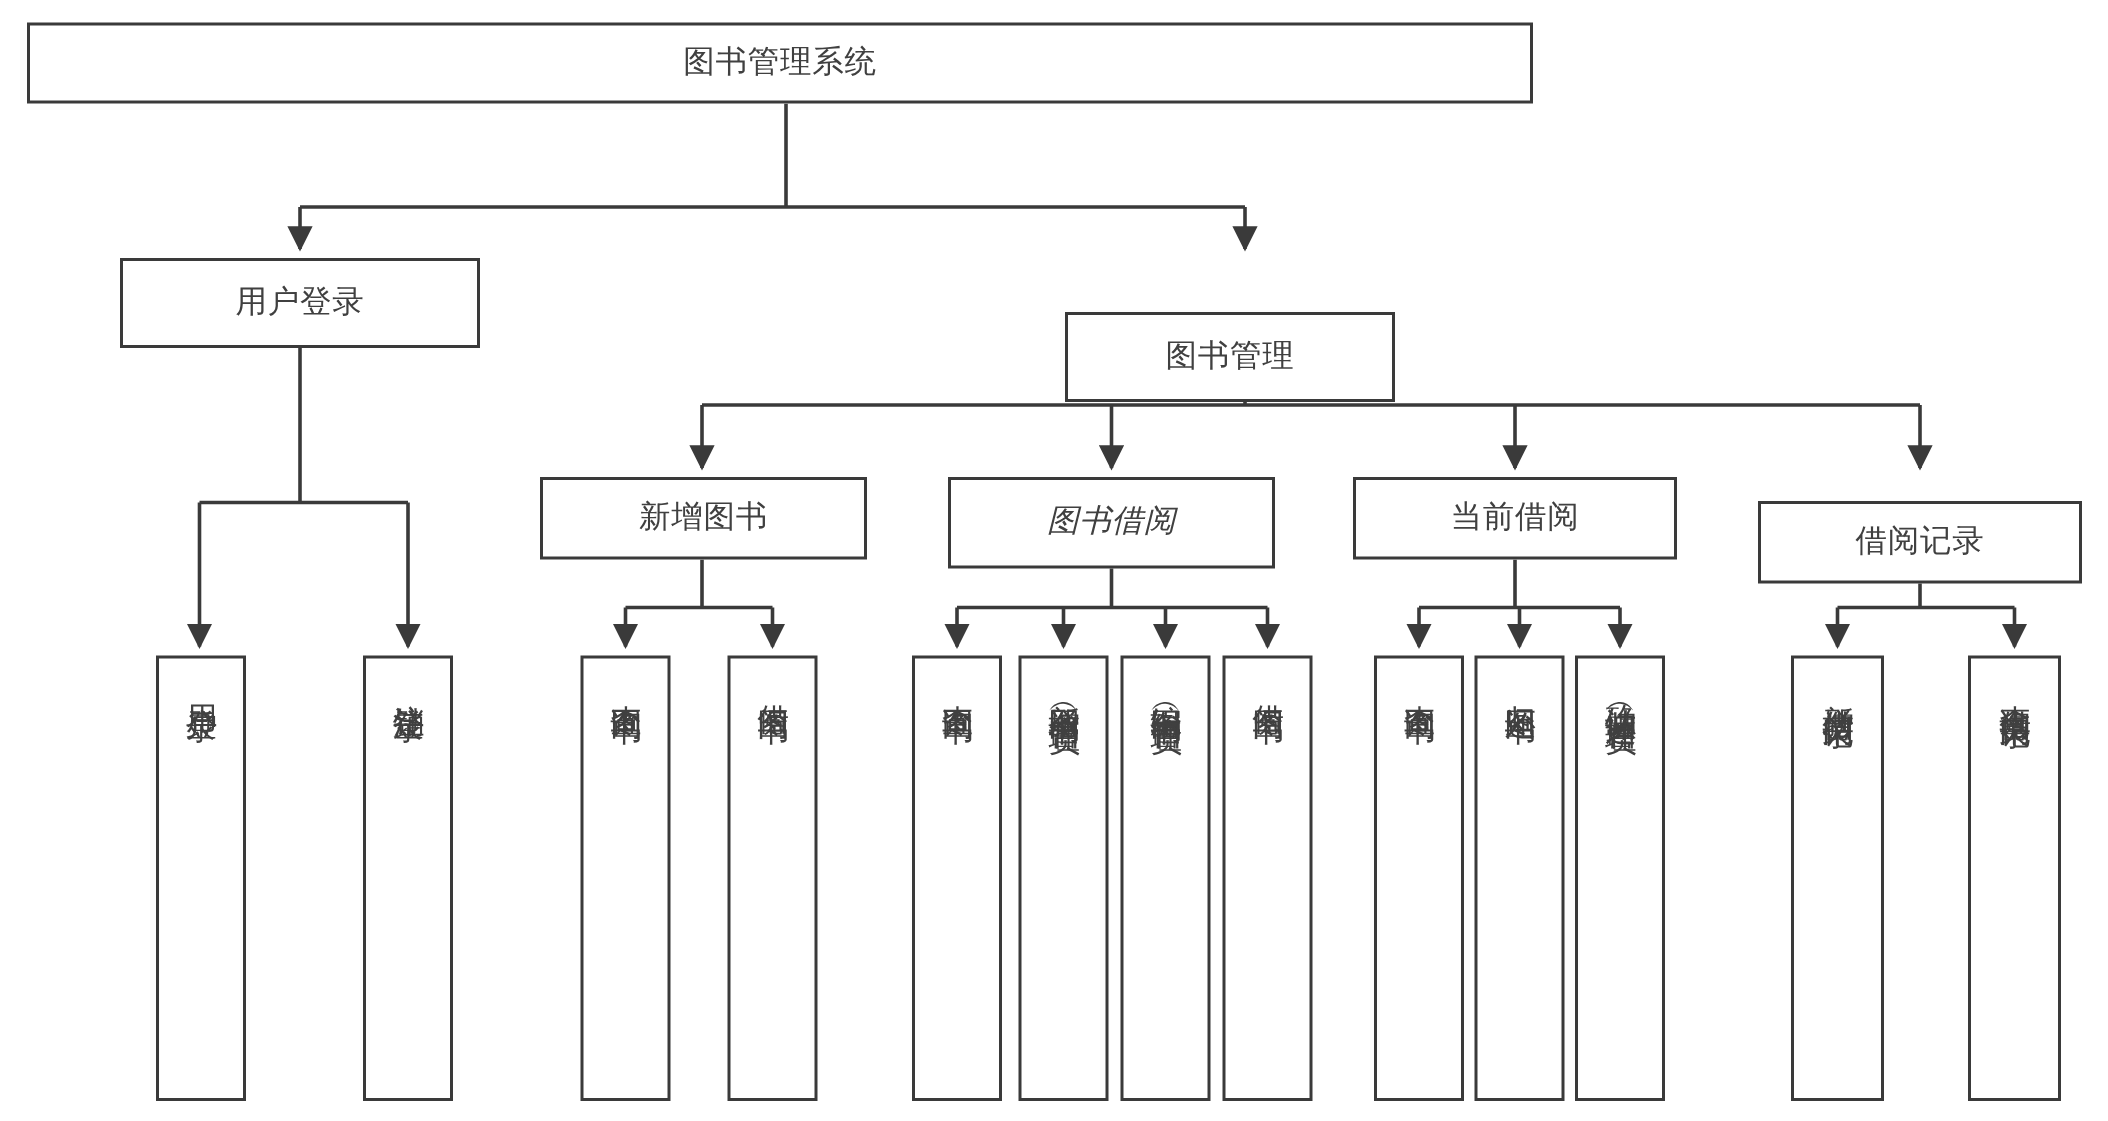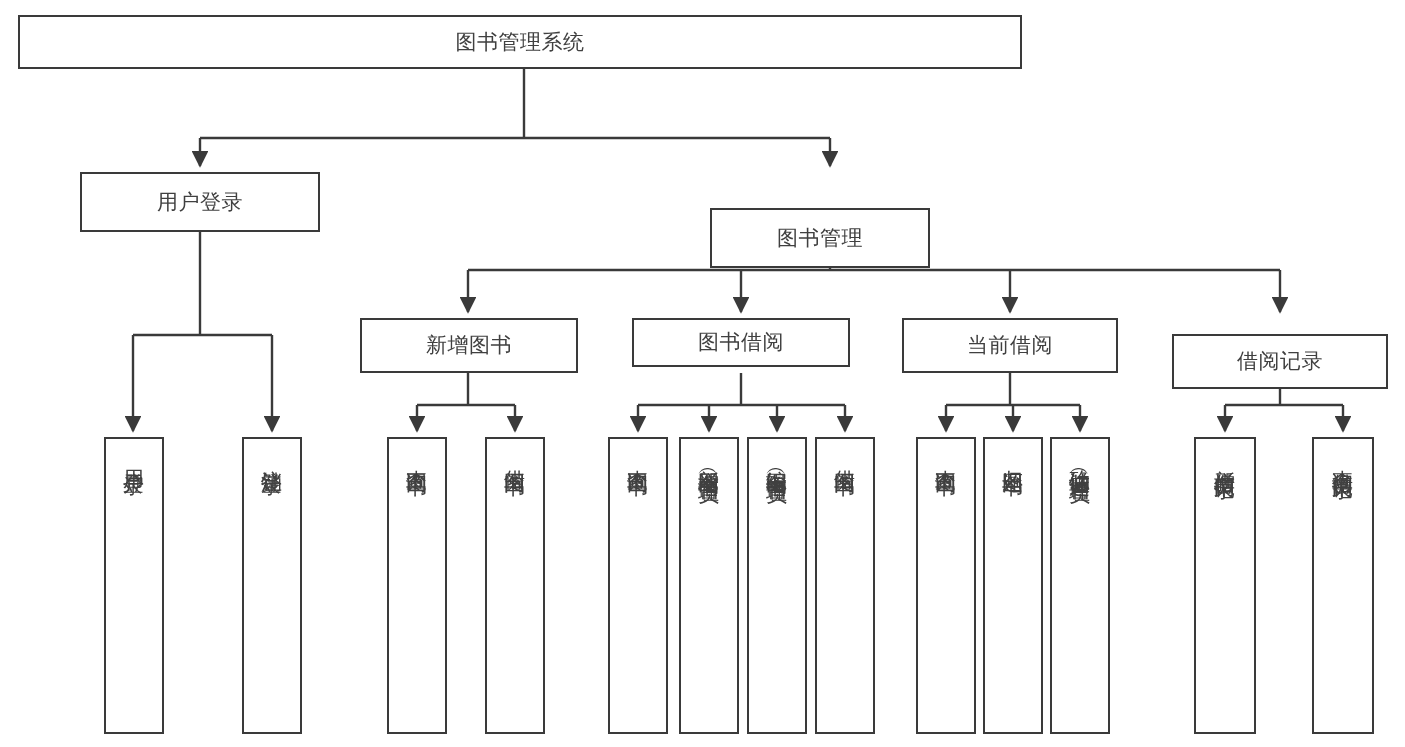--- a/index.html
+++ b/index.html
@@ -126,21 +126,21 @@
   <div class="node" style="left:80px; top:172px; width:240px; height:60px;">
     <span class="node-label">用户登录</span>
   </div>
   <div class="node" style="left:710px; top:172px; width:220px; height:60px;margin-top:36px;">
     <span class="node-label">图书管理</span>
   </div>
 
   <div class="node" style="left:360px; top:318px; width:218px; height:55px;">
     <span class="node-label">新增图书</span>
   </div>
-  <div class="node" style="left:632px; top:318px; width:218px; height:49px;">
+  <div class="node" style="left:632px; top:318px; width:218px; height:61px;font-style:italic;">
     <span class="node-label">图书借阅</span>
   </div>
   <div class="node" style="left:902px; top:318px; width:216px; height:55px;">
     <span class="node-label">当前借阅</span>
   </div>
   <div class="node" style="left:1172px; top:318px; width:216px; height:55px;margin-top:16px;">
     <span class="node-label">借阅记录</span>
   </div>
 
   <div class="node vertical" style="left:104px; top:437px; width:60px; height:297px;">

